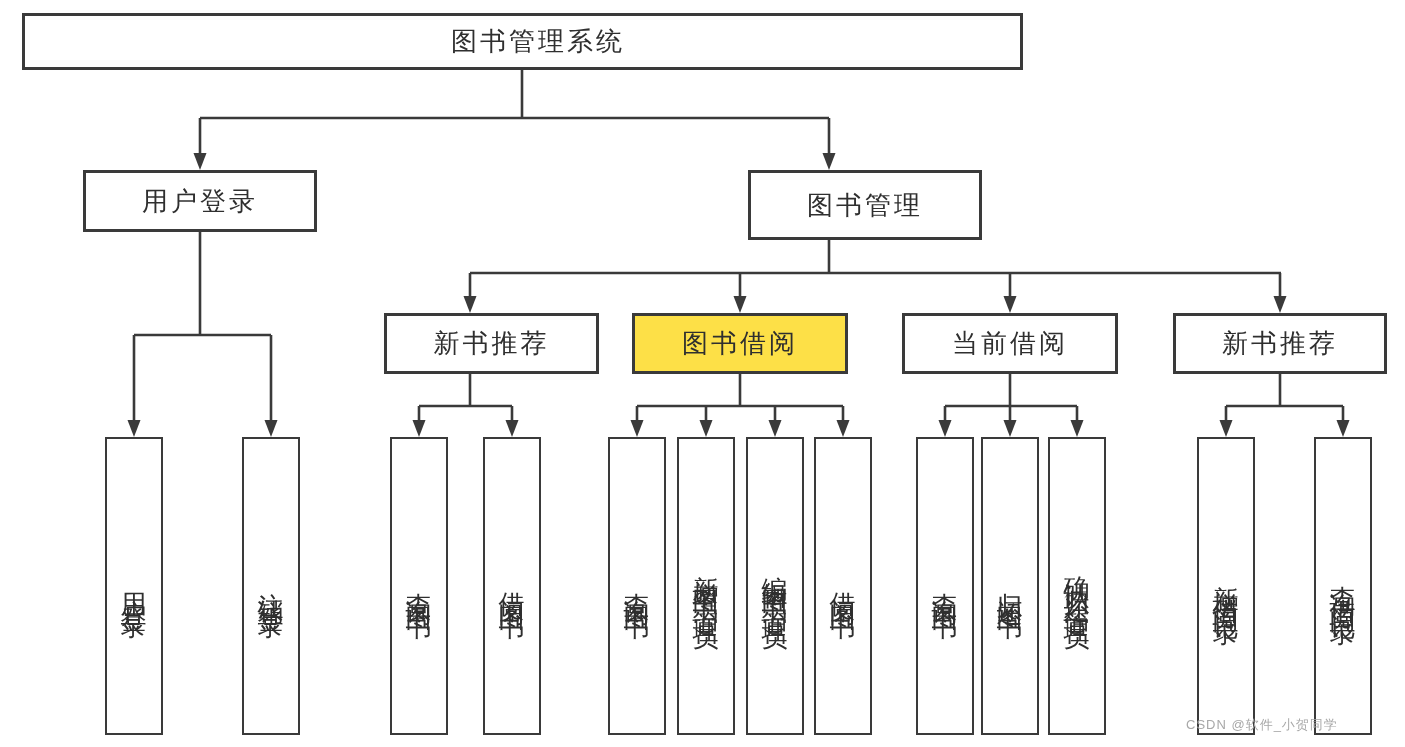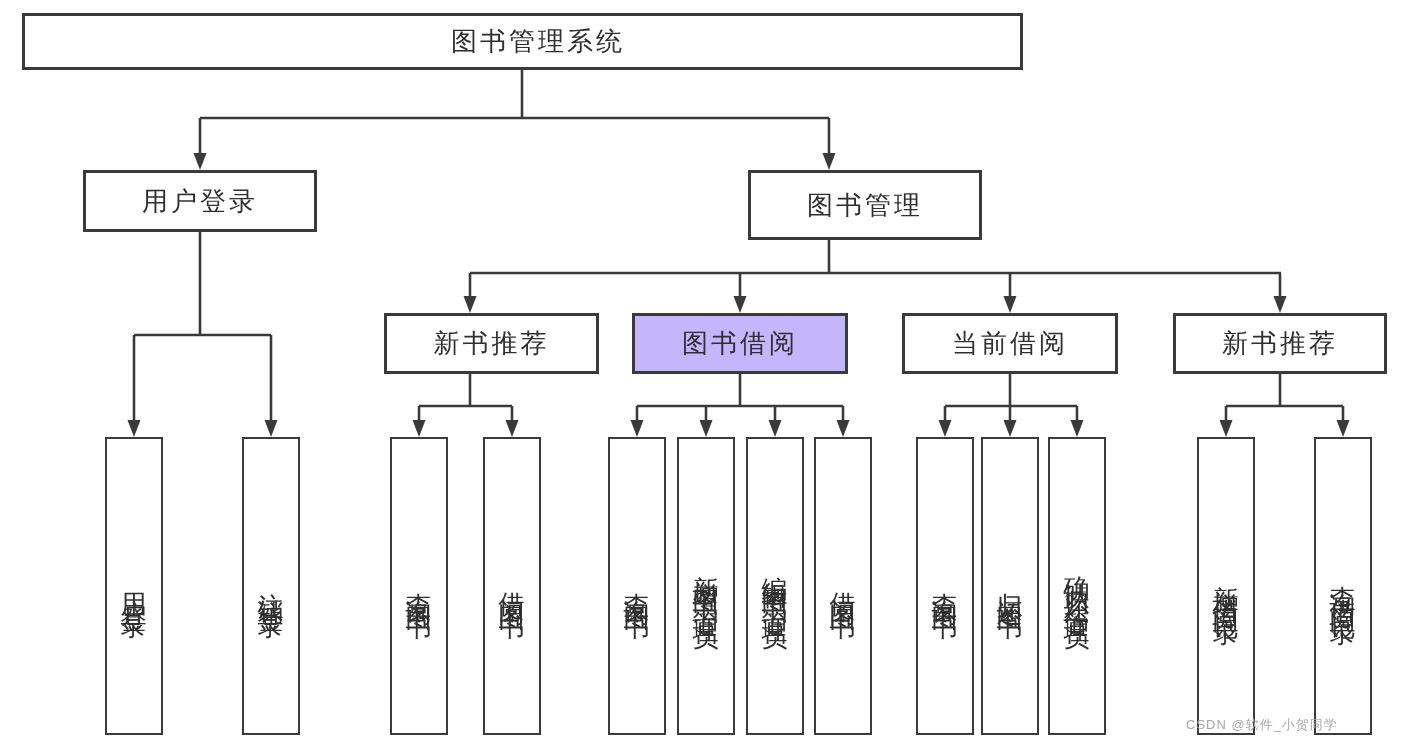--- a/index.html
+++ b/index.html
@@ -127,21 +127,21 @@
   <div class="node hnode" style="left: 83px; top: 170px; width: 234px; height: 62px; border-color: rgb(58, 58, 58); background: rgb(255, 255, 255);">
     <span>用户登录</span>
   </div>
   <div class="node hnode" style="left: 712px; top: 170px; width: 234px; height: 70px; border-color: rgb(58, 58, 58); background: rgb(255, 255, 255); margin-left: 36px;">
     <span>图书管理</span>
   </div>
 
   <div class="node hnode" style="left: 363px; top: 313px; width: 215px; height: 61px; border-color: rgb(58, 58, 58); background: rgb(255, 255, 255); margin-left: 21px;">
     <span>新书推荐</span>
   </div>
-  <div class="node hnode" style="left: 632px; top: 313px; width: 216px; height: 61px; border-color: rgb(58, 58, 58); background: #c4b5fd;">
+  <div class="node hnode" style="left: 632px; top: 313px; width: 216px; height: 61px; border-color: rgb(58, 58, 58); background: #fde047;">
     <span>图书借阅</span>
   </div>
   <div class="node hnode" style="left: 902px; top: 313px; width: 216px; height: 61px; border-color: rgb(58, 58, 58); background: rgb(255, 255, 255); font-family: Liberation Mono, monospace;">
     <span>当前借阅</span>
   </div>
   <div class="node hnode" style="left: 1173px; top: 313px; width: 214px; height: 61px; border-color: rgb(58, 58, 58); background: rgb(255, 255, 255);">
     <span>新书推荐</span>
   </div>
 
   <div class="node leaf" style="left: 105px; top: 437px; width: 58px; height: 298px; border-color: rgb(58, 58, 58); background: rgb(255, 255, 255);">

